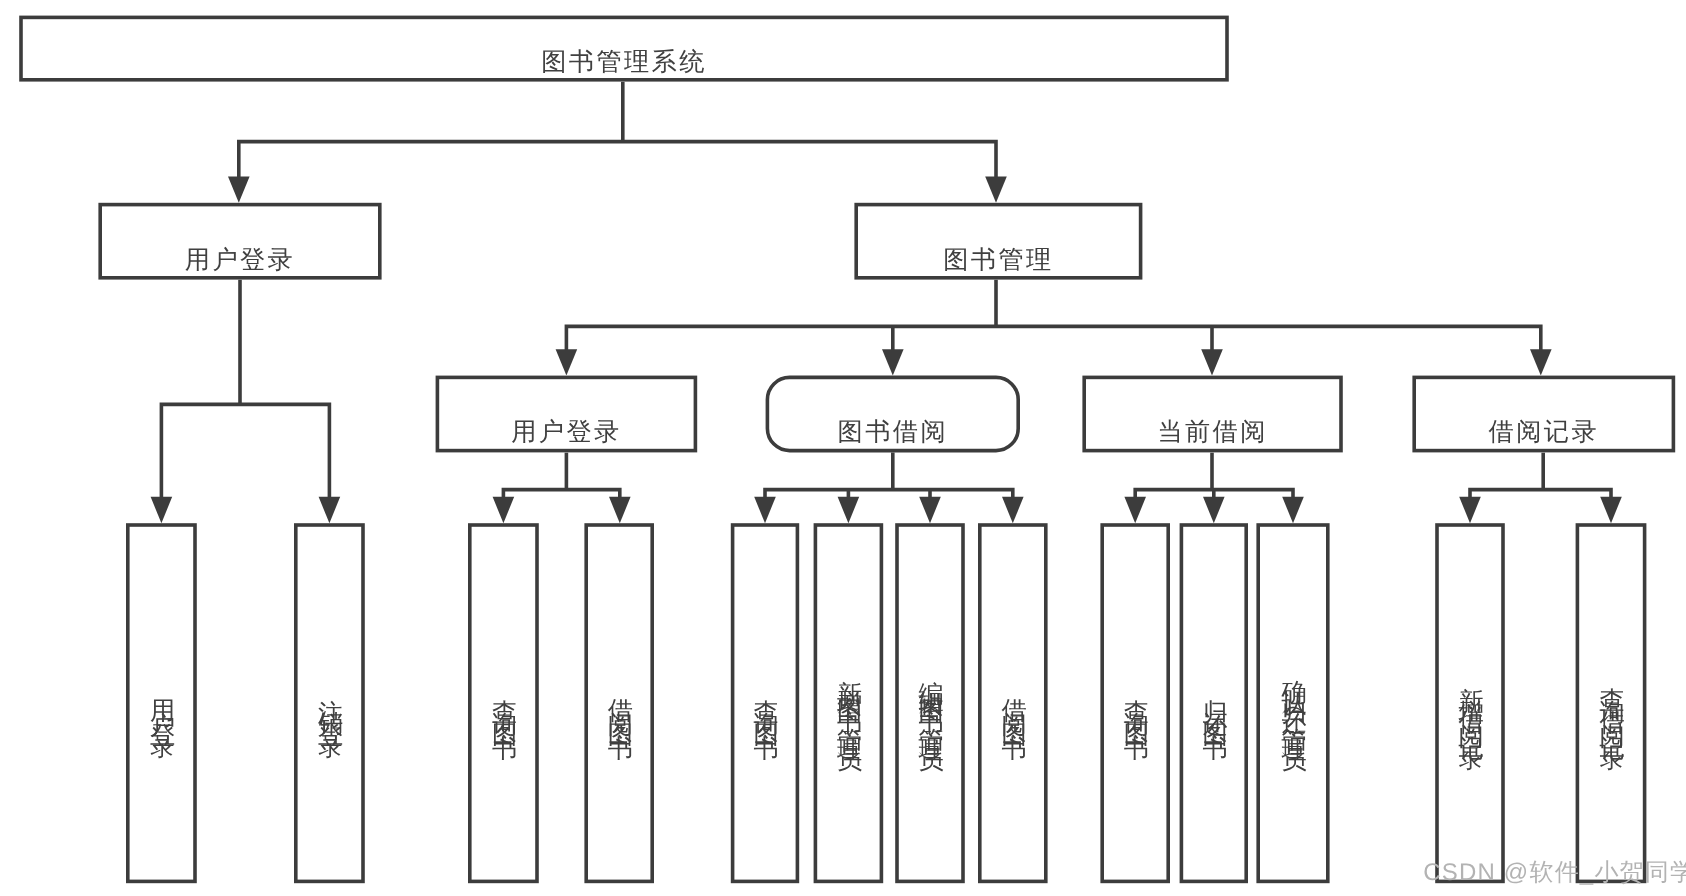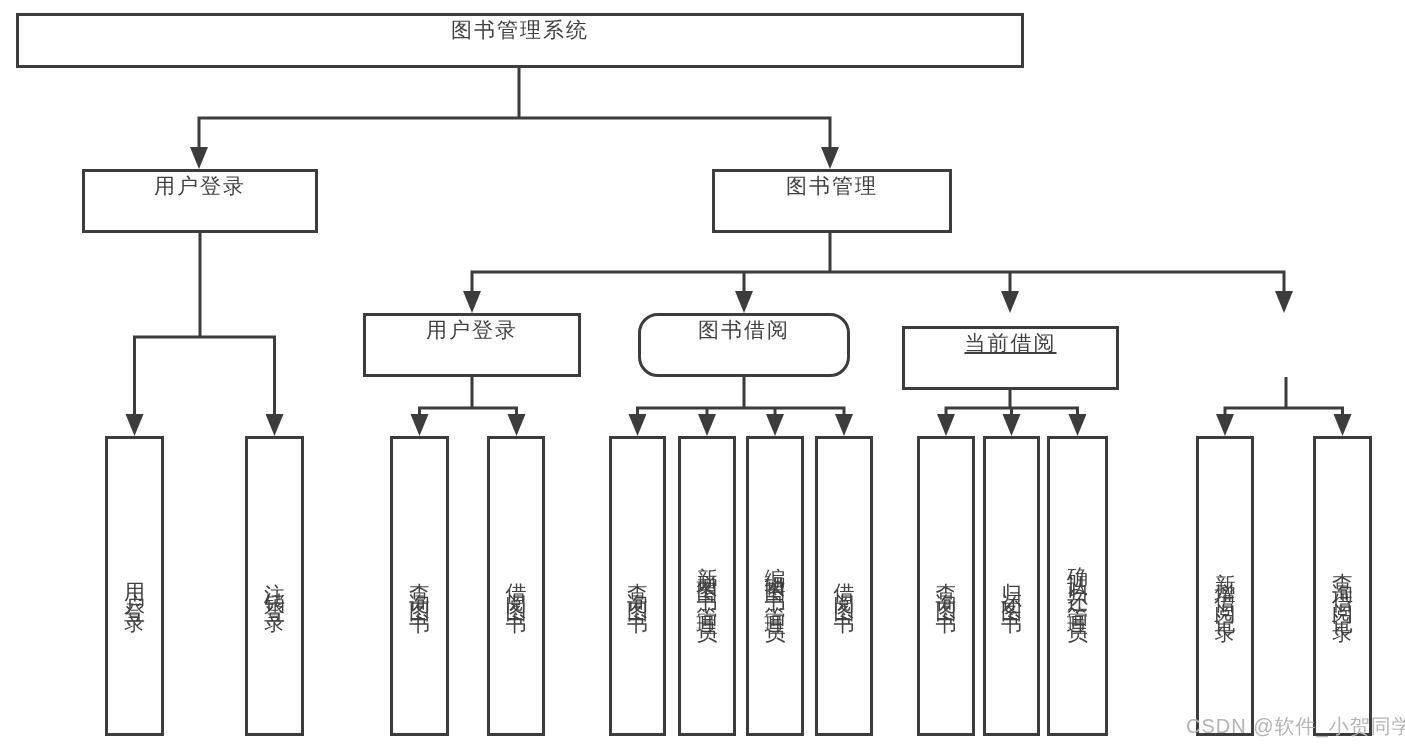--- a/index.html
+++ b/index.html
@@ -16,21 +16,21 @@
     background:var(--bg);
     overflow:hidden;
   }
   .edges{position:absolute;left:0;top:0;width:1405px;height:747px;}
   .node{
     position:absolute;
     box-sizing:border-box;
     border:3px solid var(--line);
     background:var(--bg);
     display:flex;
-    align-items:flex-start;
+    align-items:flex-end;
     justify-content:center;
   }
   .node .lbl{
     font-size:21px;
     letter-spacing:2px;
     color:var(--text);
     white-space:nowrap;
   }
   .leaf{
     position:absolute;
@@ -109,22 +109,25 @@
   <div class="node" style="left:712px;top:169px;width:240px;height:64px;">
     <span class="lbl">图书管理</span>
   </div>
 
   <div class="node" style="left:363px;top:313px;width:218px;height:64px;">
     <span class="lbl">用户登录</span>
   </div>
   <div class="node" style="left:638px;top:313px;width:212px;height:64px;border-radius:20px;">
     <span class="lbl">图书借阅</span>
   </div>
-  <div class="node" style="left:902px;top:326px;width:217px;height:64px;text-decoration:underline;">
+  <div class="node" style="left:902px;top:313px;width:217px;height:64px;">
     <span class="lbl">当前借阅</span>
+  </div>
+  <div class="node" style="left:1177px;top:313px;width:219px;height:64px;">
+    <span class="lbl">借阅记录</span>
   </div>
 
   <div class="leaf" style="left:105px;width:59px;">
     <span class="vlbl">用户登录</span>
   </div>
   <div class="leaf" style="left:245px;width:59px;">
     <span class="vlbl">注销登录</span>
   </div>
   <div class="leaf" style="left:390px;width:59px;">
     <span class="vlbl">查询图书</span>

